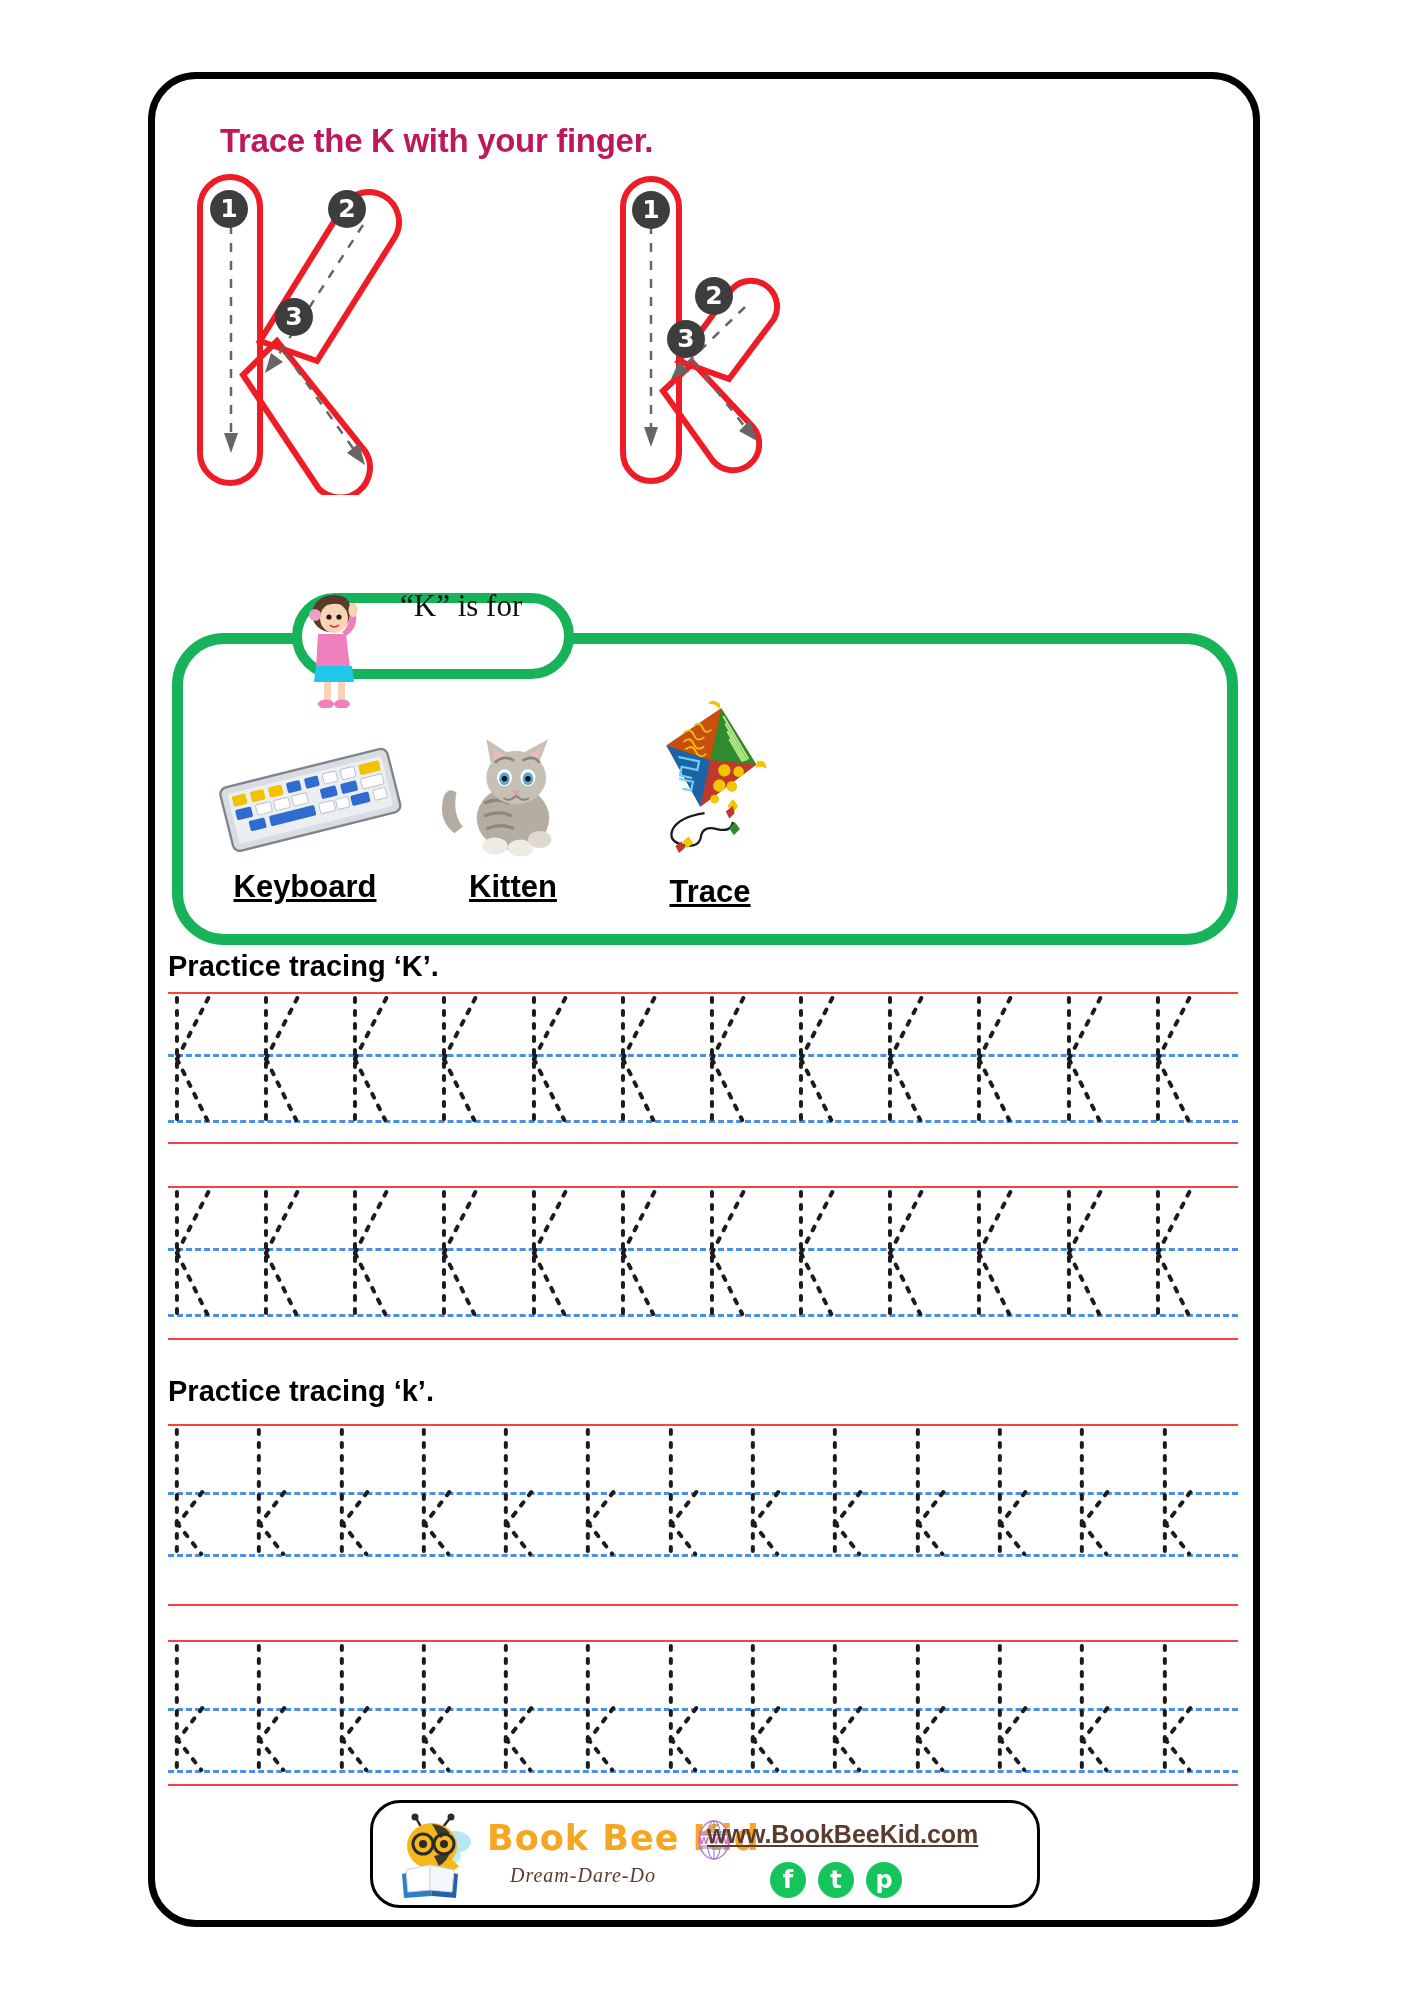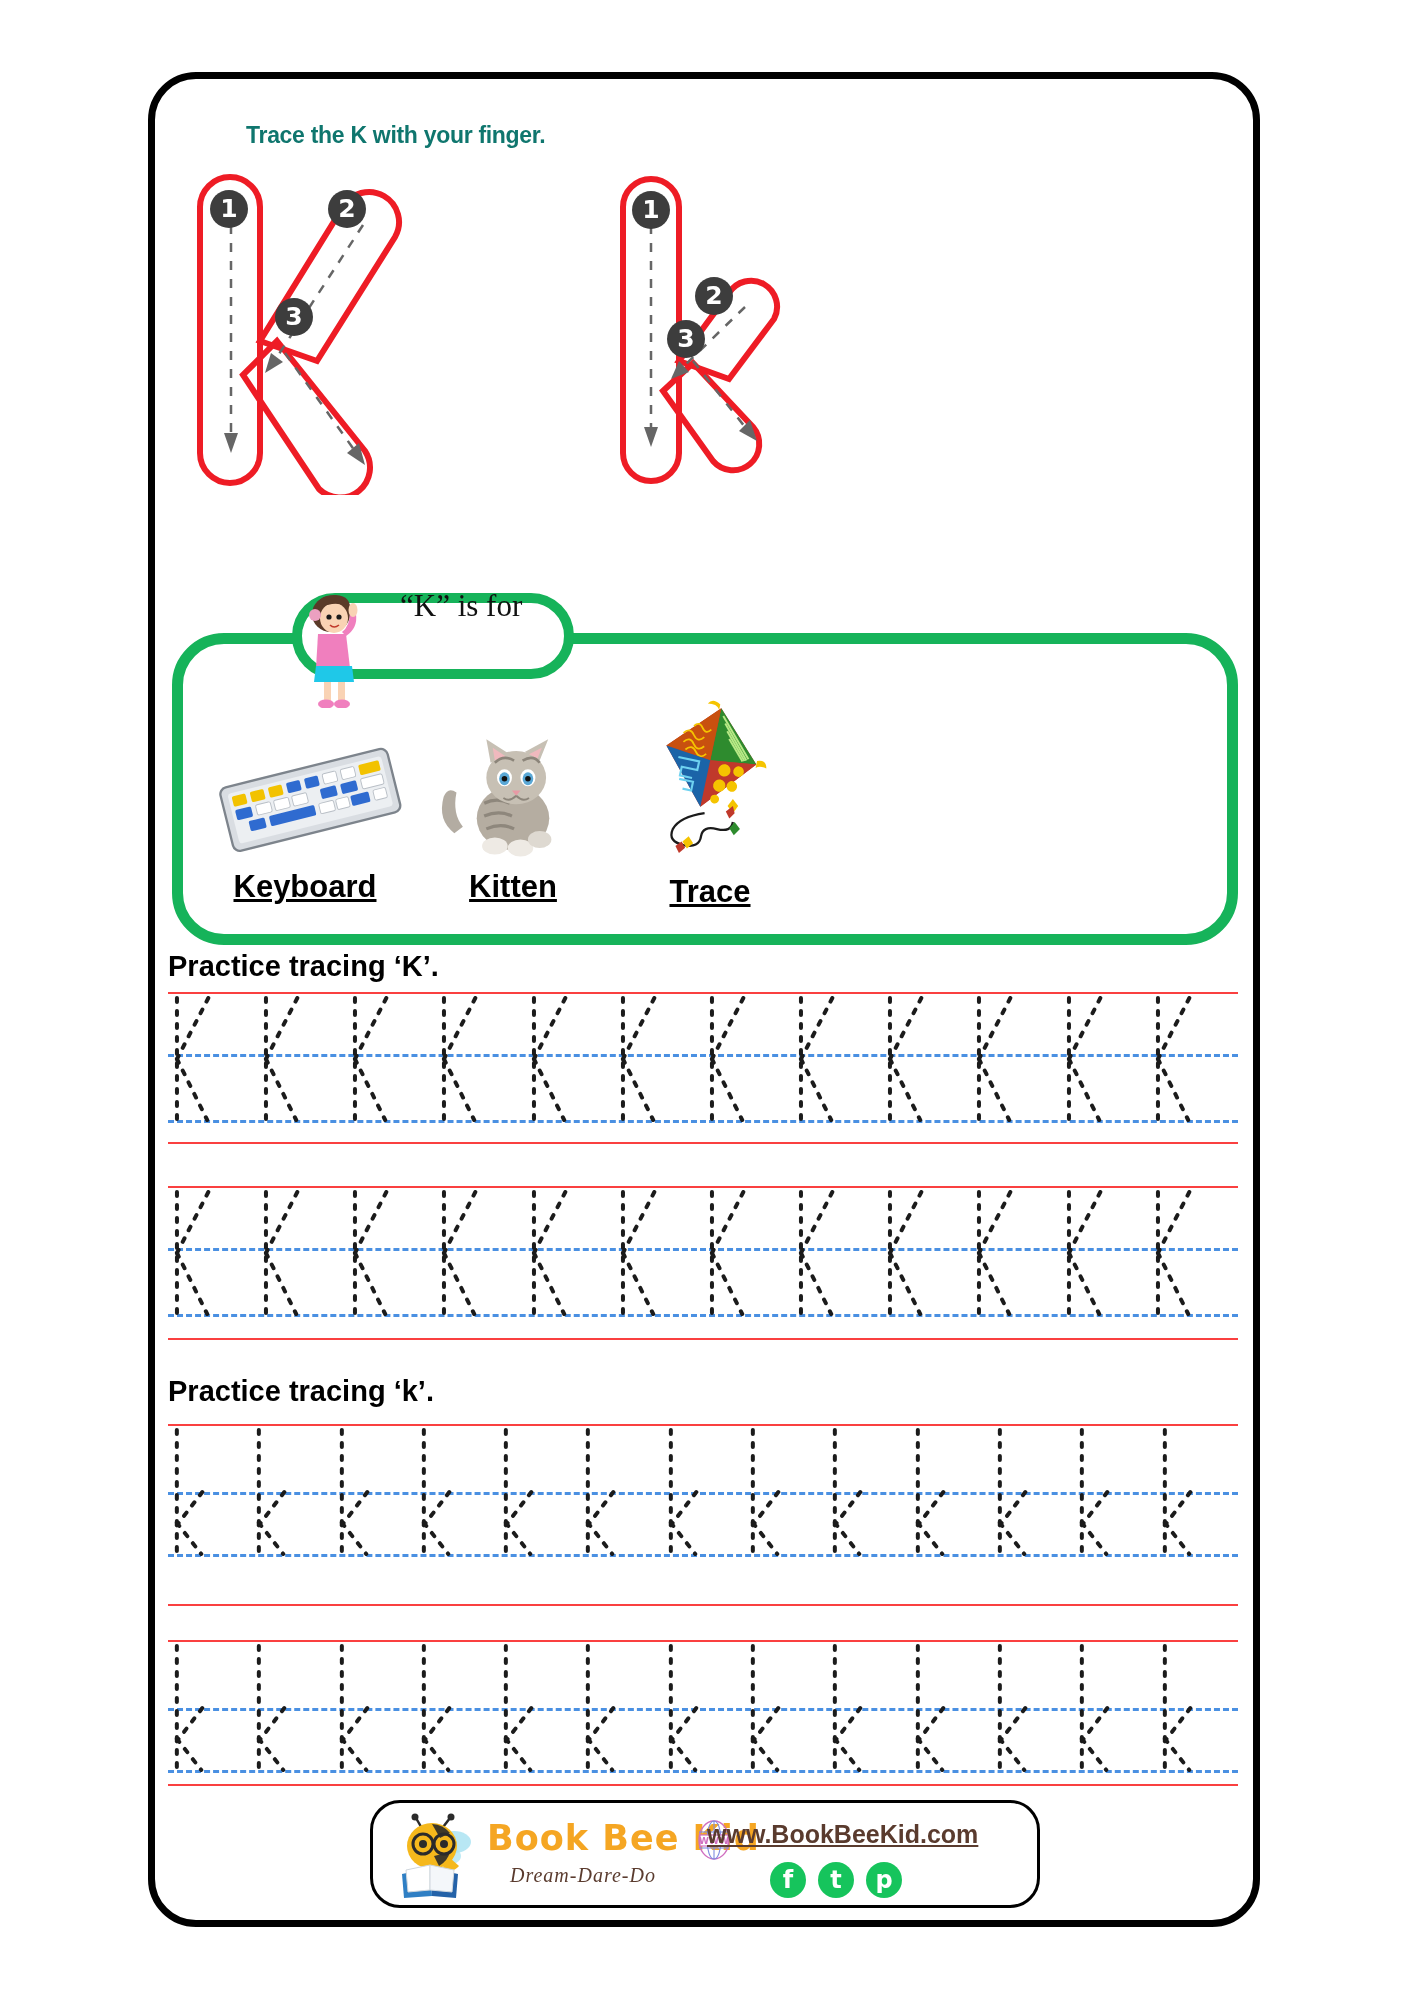--- a/index.html
+++ b/index.html
@@ -32,25 +32,25 @@
     height: 1855px;
     border: 7px solid #000000;
     border-radius: 48px;
     box-sizing: border-box;
     background: #ffffff;
   }
 
   
   .title {
     position: absolute;
-    left: 246px;
+    left: 220px;
     top: 122px;
-    font-size: 23px;
+    font-size: 33px;
     font-weight: bold;
-    color: #0f766e;
+    color: #be185d;
     letter-spacing: -0.3px;
     white-space: nowrap;
   }
 
   
   .demo-area {
     position: absolute;
     left: 165px;
     top: 165px;
     width: 1080px;

